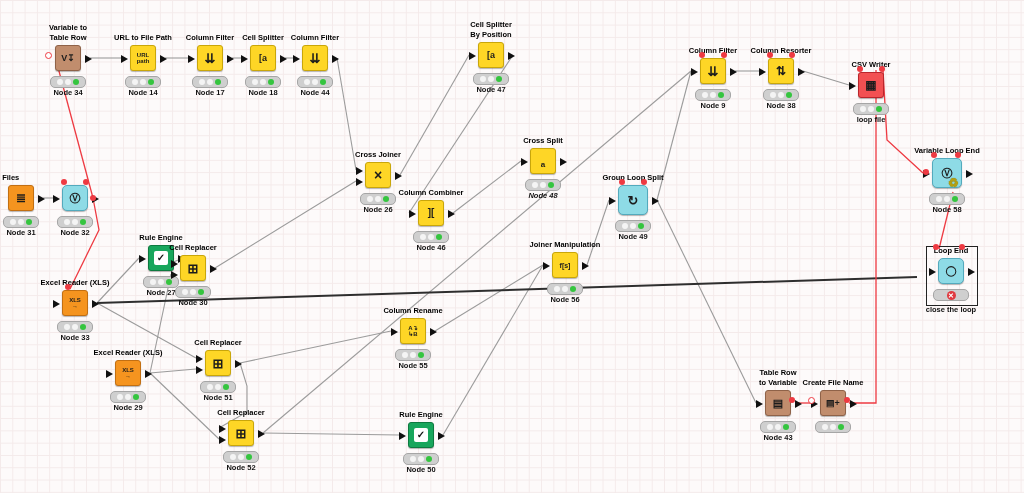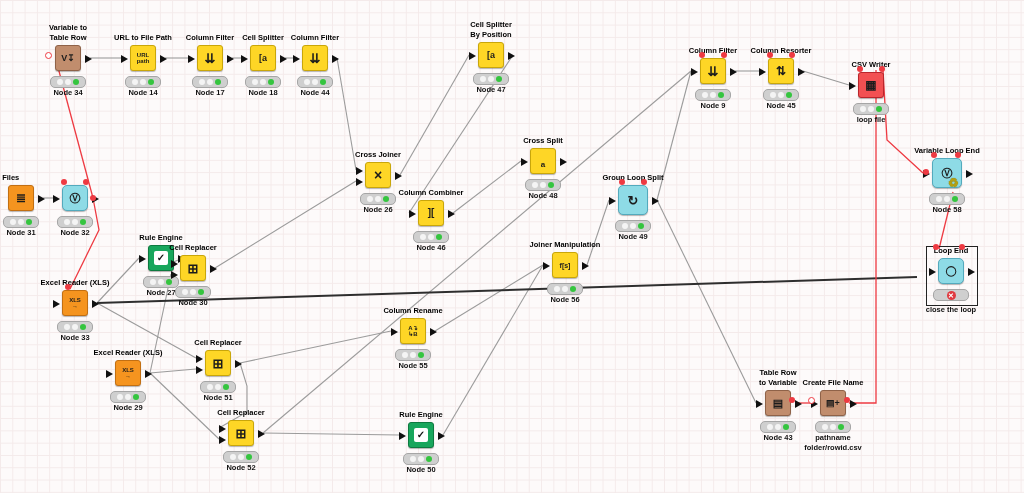--- a/index.html
+++ b/index.html
@@ -173,21 +173,21 @@
       <div class="pt" style="left: -10px; top: 9px;"></div>
       <div class="pt" style="left: 29px; top: 9px;"></div>
     </div>
     <div class="rdot" style="left: 767px; top: 52px;"></div>
     <div class="rdot" style="left: 789px; top: 52px;"></div>
     <div class="light" style="left: 763px; top: 89px;">
       <span class="ldot lw"></span>
       <span class="ldot lw"></span>
       <span class="ldot lg"></span>
     </div>
-    <div class="nnum" style="left: 711px; top: 101px;">Node 45</div>
+    <div class="nnum" style="left: 711px; top: 101px;">Node 38</div>
     <div class="nlabel" style="left: 801px; top: 59.5px;">CSV Writer</div>
     <div class="icon red" style="left: 858px; top: 72px; width: 26px; height: 26px;">
       <span class="glyph" style="font-size: 12px;">▦</span>
       <div class="pt" style="left: -10px; top: 9px;"></div>
     </div>
     <div class="rdot" style="left: 857px; top: 66px;"></div>
     <div class="rdot" style="left: 879px; top: 66px;"></div>
     <div class="light" style="left: 853px; top: 103px;">
       <span class="ldot lw"></span>
       <span class="ldot lw"></span>
@@ -289,21 +289,21 @@
 a
 </span>
       <div class="pt" style="left: -10px; top: 9px;"></div>
       <div class="pt" style="left: 29px; top: 9px;"></div>
     </div>
     <div class="light" style="left: 525px; top: 179px;">
       <span class="ldot lw"></span>
       <span class="ldot lw"></span>
       <span class="ldot lg"></span>
     </div>
-    <div class="nnum" style="left: 473px; top: 191px;">Node 48</div>
+    <div class="nnum" style="left: 473px; top: 191px; font-style: italic;">Node 48</div>
     <div class="nlabel" style="left: 563px; top: 172.5px;">Group Loop Split</div>
     <div class="icon cyan" style="left: 618px; top: 185px; width: 30px; height: 30px;">
       <span class="glyph" style="font-size: 13px;">↻</span>
       <div class="pt" style="left: -10px; top: 11px;"></div>
       <div class="pt" style="left: 33px; top: 11px;"></div>
     </div>
     <div class="rdot" style="left: 619px; top: 179px;"></div>
     <div class="rdot" style="left: 641px; top: 179px;"></div>
     <div class="light" style="left: 615px; top: 220px;">
       <span class="ldot lw"></span>
@@ -435,14 +435,13 @@
       <div class="pt" style="left: -10px; top: 9px;"></div>
       <div class="pt" style="left: 29px; top: 9px;"></div>
     </div>
     <div class="rdot" style="left: 844px; top: 397px;"></div>
     <div class="rhollow" style="left: 808px; top: 397px;"></div>
     <div class="light" style="left: 815px; top: 421px;">
       <span class="ldot lw"></span>
       <span class="ldot lw"></span>
       <span class="ldot lg"></span>
     </div>
-    <div class="nnum" style="left: 763px; top: 433px;">pathname<br>folder/rowid.csv</div>
   </div>
 
 </body></html>

